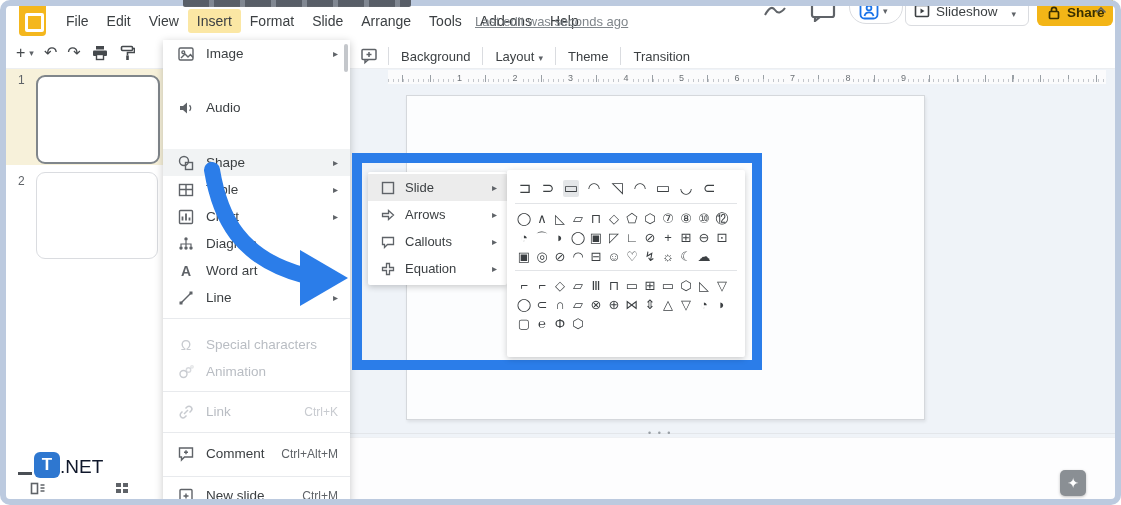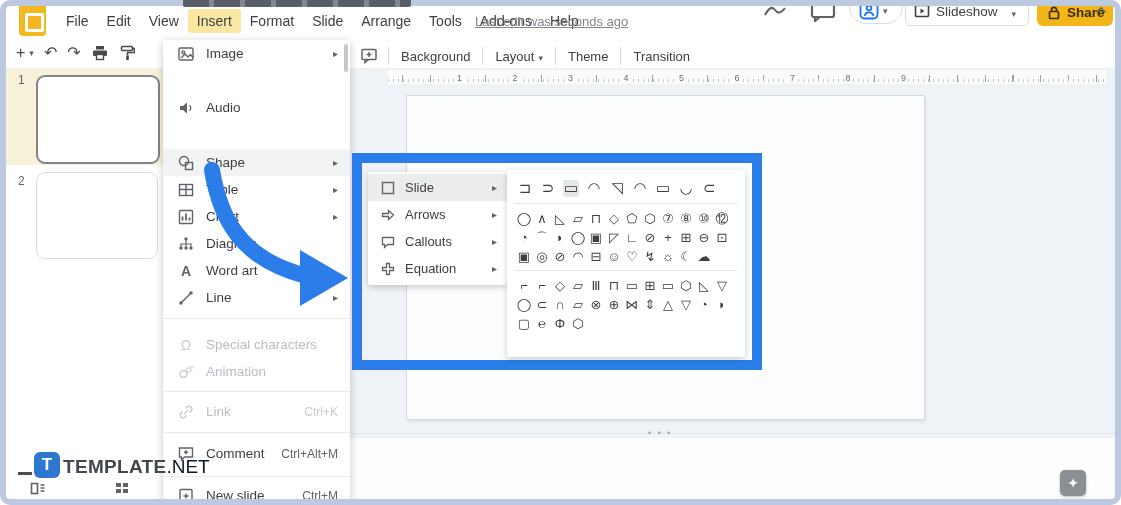--- a/index.html
+++ b/index.html
@@ -528,21 +528,20 @@
   </div>
 
   <svg class="arrow-svg" width="215" height="160" viewBox="0 0 215 160">
     <path d="M72 12 C 80 60, 100 100, 163 117" stroke="#2b7de9" stroke-width="16" fill="none" stroke-linecap="round"></path>
     <polygon points="160,92 208,120 160,148" fill="#2b7de9"></polygon>
   </svg>
 
   <div class="watermark">
     <span class="wm-line"></span>
     <span class="wm-logo">T</span>
-    <span class="wm-bold">TEMPLATE</span>
     <span class="wm-light">.NET</span>
   </div>
 
   <div class="explore">
       <span>✦</span>
     </div>
 
   <div class="title-smudge"></div>
   <div class="frame-overlay"></div>
 </div>

